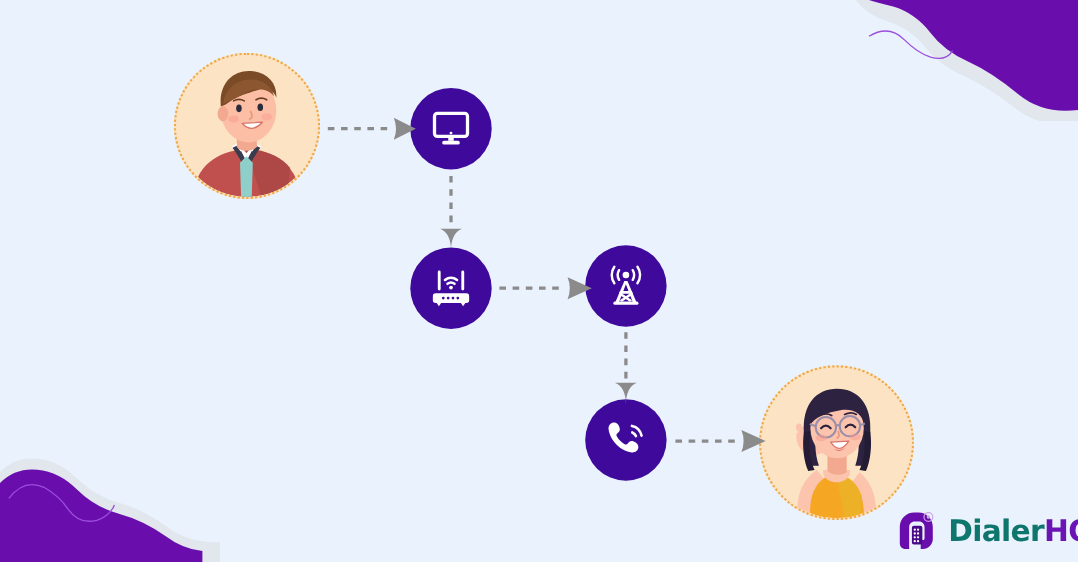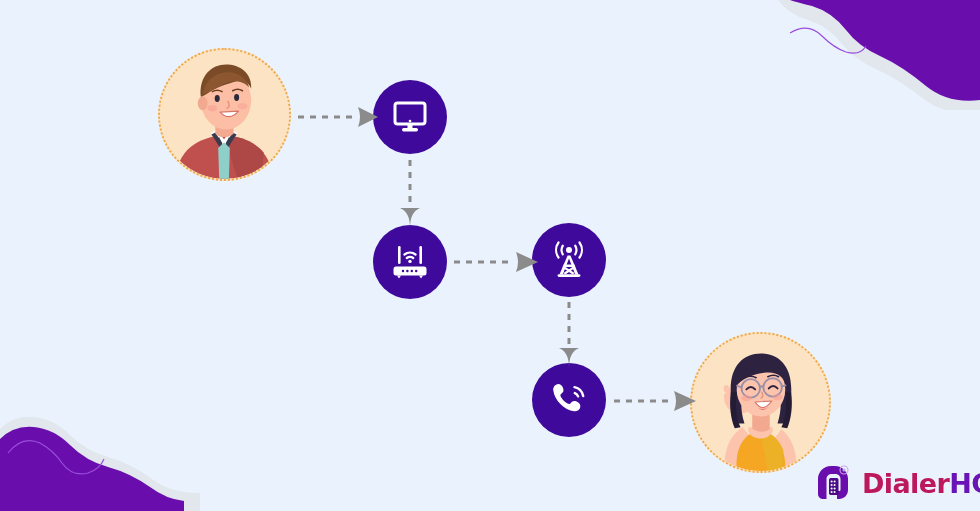--- a/index.html
+++ b/index.html
@@ -80,21 +80,21 @@
   }
   #logo-mark { width: 42px; height: 42px; display: block; }
   #logo-wordmark {
     font-family: "DejaVu Sans", sans-serif;
     font-size: 27px;
     font-weight: bold;
     letter-spacing: -0.6px;
     line-height: 1;
     white-space: nowrap;
   }
-  #logo-word-primary { color: #be185d; }
+  #logo-word-primary { color: #0f766e; }
   #logo-word-accent  { color: #6a14b5; }
 </style>
 </head>
 <body>
 
 <div id="canvas">
 
   <svg id="blob-top-right" class="blob-layer" viewBox="0 0 230 110" preserveAspectRatio="none">
     <path d="M230,0 L230,110 Q200,118 175,100 Q150,80 128,70 Q105,60 92,44 Q78,26 58,20 Q38,14 28,0 Z" fill="#dfe4ea" opacity="0.85"></path>
     <path d="M230,0 L230,100 Q198,104 176,86 Q152,66 130,56 Q108,46 96,30 Q82,12 62,6 Q46,2 40,0 Z" fill="#6a0dad"></path>

